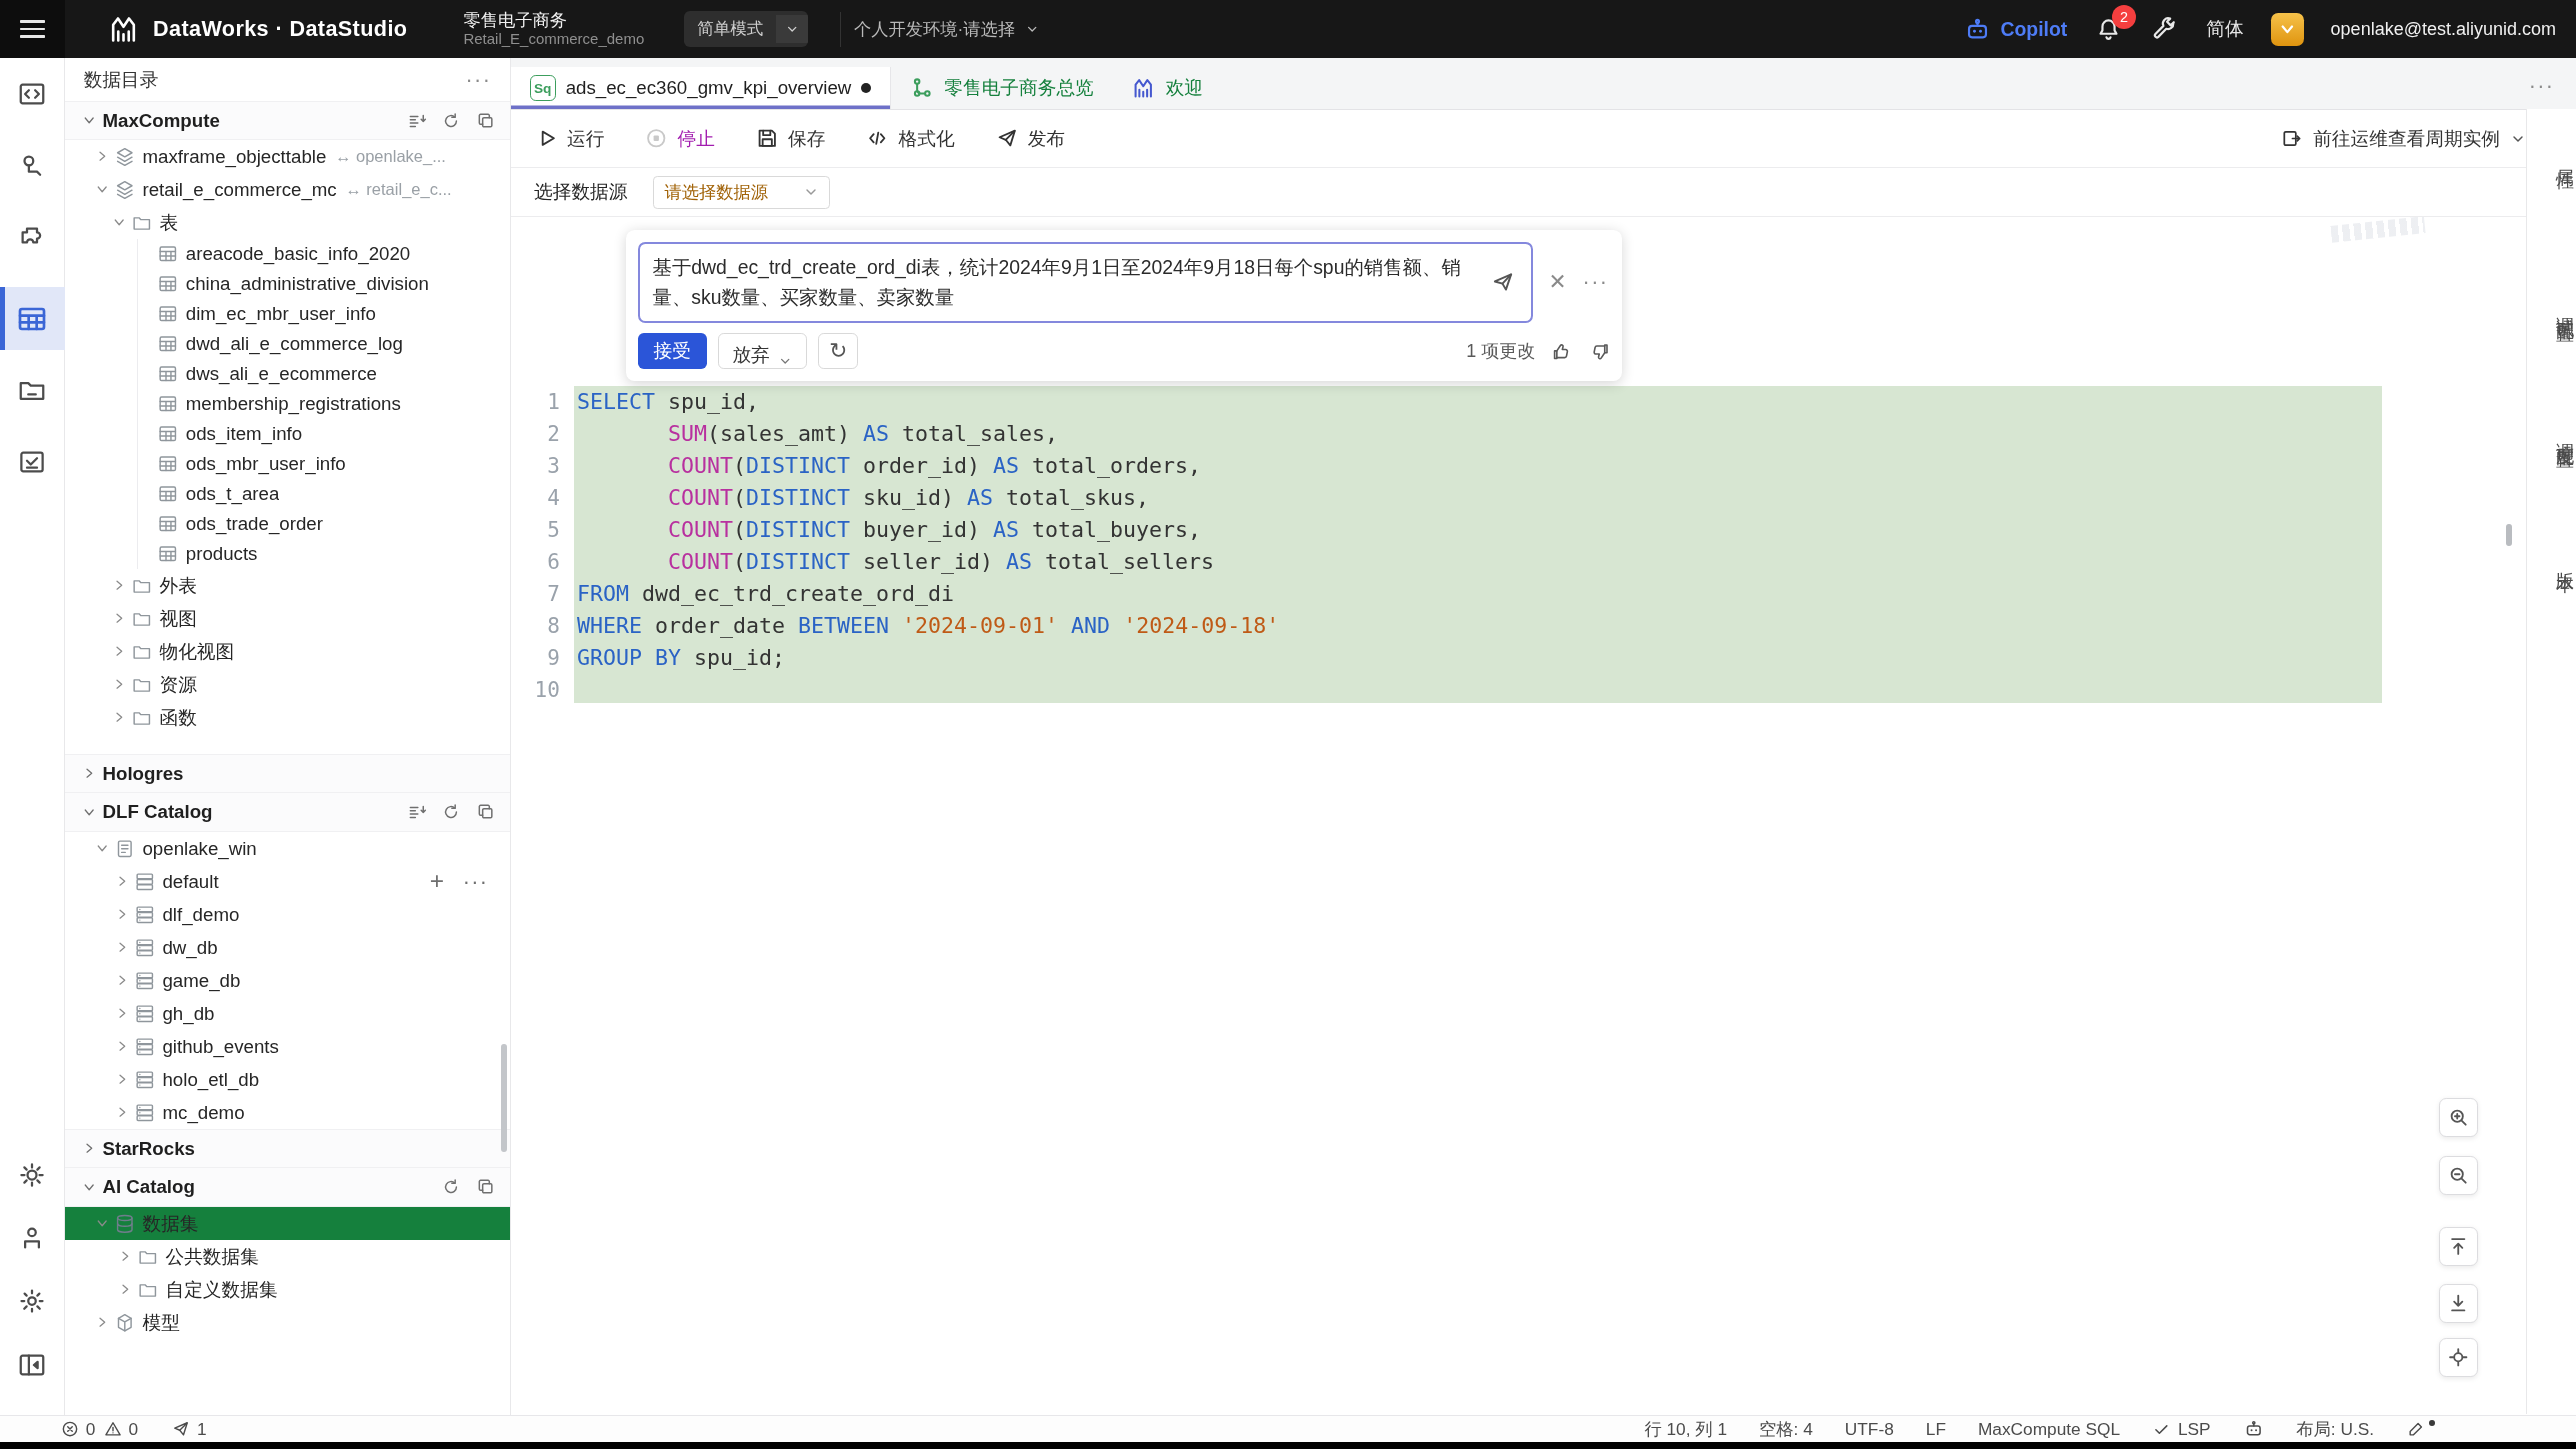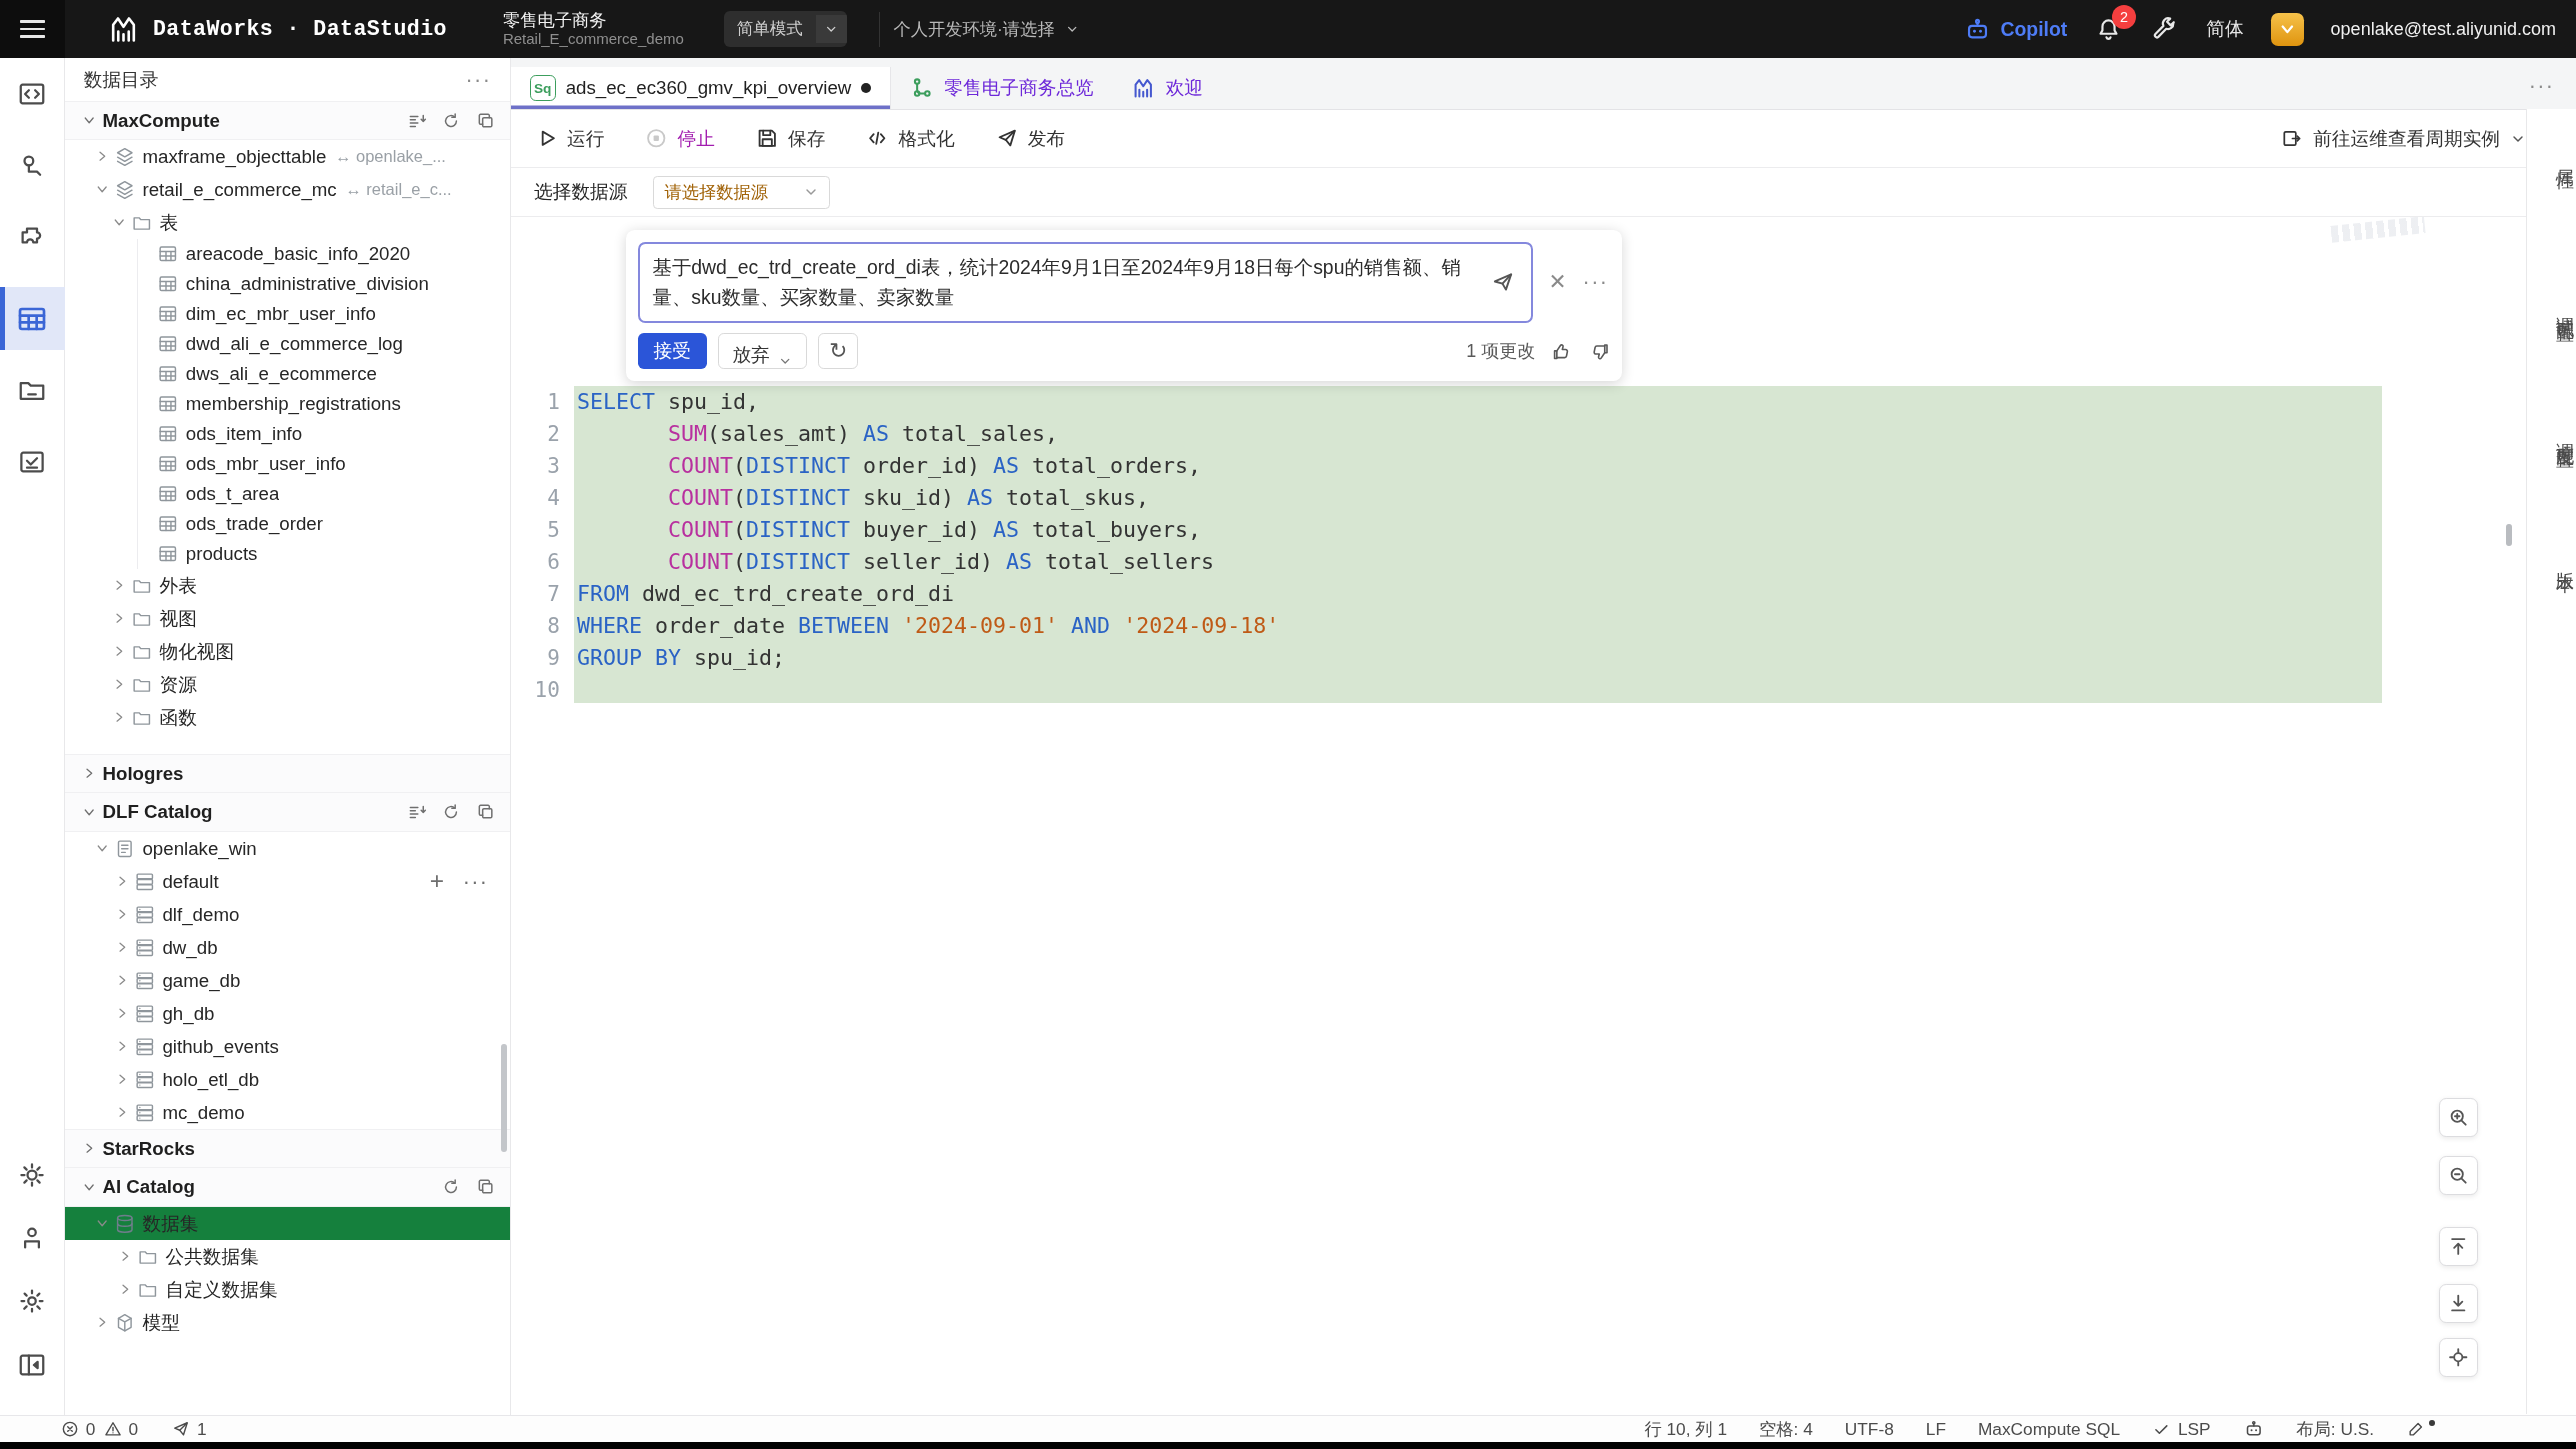--- a/index.html
+++ b/index.html
@@ -5,21 +5,21 @@
   * { margin:0; padding:0; box-sizing:border-box; }
   html,body { width:2576px; height:1449px; overflow:hidden; font-family:"Liberation Sans","DejaVu Sans",sans-serif; background:#fff; }
   #app { position:relative; width:2576px; height:1449px; }
   svg { display:block; }
   .ico { stroke:#4c4c4c; fill:none; stroke-width:1.8; stroke-linecap:round; stroke-linejoin:round; }
 
   
   #topbar { position:absolute; left:0; top:0; width:2576px; height:58px; background:#171717; display:flex; align-items:center; color:#fff; }
   #hamburger { width:65px; height:58px; background:#0d0d0d; display:flex; flex-direction:column; justify-content:center; align-items:center; gap:5px; }
   #hamburger i { width:24.5px; height:2.9px; background:#e8e8e8; border-radius:0.7px; }
-  #logoblock { display:flex; align-items:center; gap:13px; margin-left:42px;font-family:Liberation Mono, monospace; }
+  #logoblock { display:flex; align-items:center; gap:13px; margin-left:42px; }
   #product-title { font-size:21.6px; font-weight:700; letter-spacing:0.4px; }
   #wsblock { margin-left:56px; line-height:1.2; }
   #ws-name { font-size:17.3px; color:#f2f2f2; }
   #ws-id { font-size:15px; color:#8f8f8f; }
   #mode-pill { margin-left:40px; display:flex; align-items:center; background:#2e2e2e; border-radius:5.8px; overflow:hidden; }
   #mode-pill .lbl { font-size:16.5px; color:#cfcfcf; padding:7.2px 13px; }
   #mode-pill .car { padding:7.2px 8.6px; background:#3a3a3a; }
   #env-select { margin-left:32px; display:flex; align-items:center; gap:10px; font-size:17.3px; color:#b9b9b9; padding-left:13px; border-left:1.4px solid #333; height:35px; }
   #topbar-right { margin-left:auto; display:flex; align-items:center; gap:27px; padding-right:20px; }
   #copilot-entry { display:flex; align-items:center; gap:8.6px; color:#4e7cf6; font-size:19.4px; font-weight:600; }
@@ -58,21 +58,21 @@
   .row-actions { margin-left:auto; display:flex; align-items:center; gap:18.7px; padding-right:21.6px; color:#6f6f6f; }
   .row-actions .plus { font-size:24.5px; line-height:1; }
   #mc-tables { position:relative; }
   #mc-tables::before { content:""; position:absolute; left:72px; top:0; bottom:0; width:1.4px; background:#ececef; }
   #panel-scroll-thumb { position:absolute; right:2.9px; top:986px; width:5.8px; height:108px; border-radius:2.9px; background:#c3c6ca; }
   .sec-gap { height:20px; }
 
   
   #workbench { position:absolute; left:511px; top:58px; width:2065px; height:1357px; background:#fff; }
   #tabbar { height:52px; background:#f4f5f6; border-bottom:1.4px solid #e3e3e6; display:flex; align-items:flex-end; }
-  .tab { height:42px; display:flex; align-items:center; gap:10px; padding:0 18.7px; font-size:18.7px; color:#6d28d9; }
+  .tab { height:42px; display:flex; align-items:center; gap:10px; padding:0 18.7px; font-size:18.7px; color:#15803d; }
   .tab.active { background:#fff; color:#1f1f1f; border-right:1.4px solid #e6e6e9; box-shadow:inset 0 -3.6px 0 #6e71c8; }
   .sq-badge { width:26px; height:26px; border:1.8px solid #3c9e5d; border-radius:5.8px; color:#3c9e5d; font-size:13.7px; font-weight:700; display:flex; align-items:center; justify-content:center; }
   .unsaved-dot { width:10px; height:10px; border-radius:50%; background:#222; }
   #tabbar .dots { padding-right:21.6px; padding-bottom:10px; }
 
   #toolbar { height:58px; border-bottom:1.4px solid #ececee; display:flex; align-items:center; padding-left:23px; gap:40px; font-size:18.7px; color:#333; }
   .tbtn { display:flex; align-items:center; gap:8.6px; }
   .tbtn.disabled { color:#a21caf; }
   .tbtn.disabled .ico { stroke:#c9c9c9; }
   #ops-link { margin-left:auto; display:flex; align-items:center; gap:10px; margin-right:50px; }

